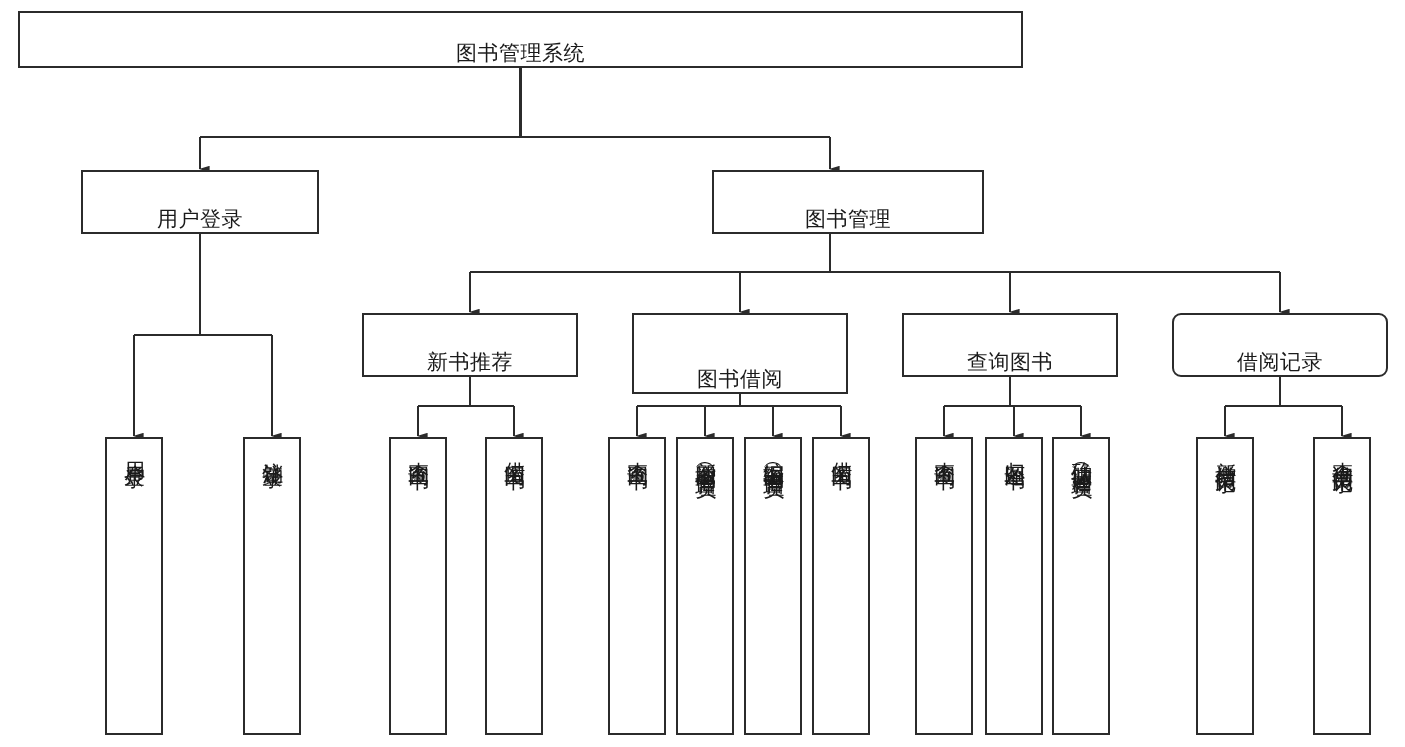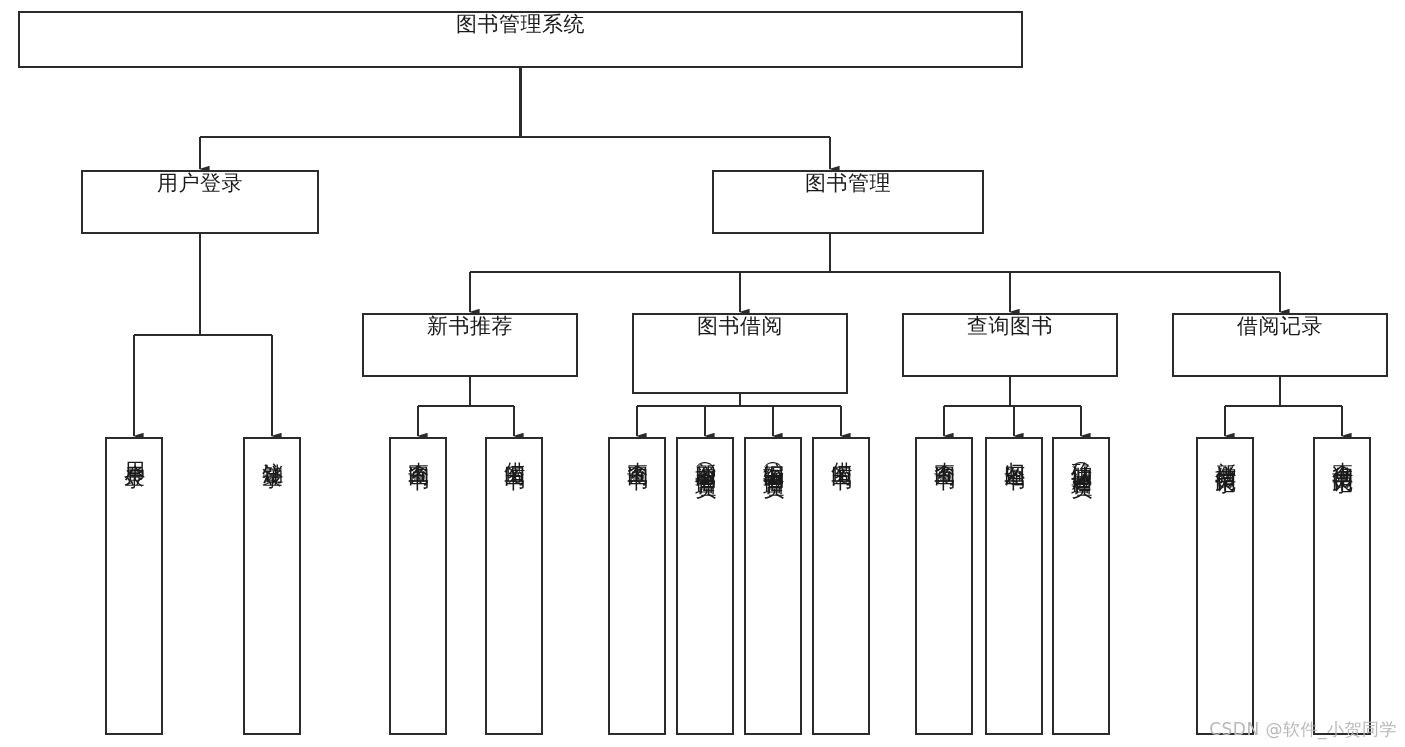--- a/index.html
+++ b/index.html
@@ -25,21 +25,21 @@
     width: 1405px;
     height: 747px;
     pointer-events: none;
   }
   .node {
     position: absolute;
     box-sizing: border-box;
     background: #ffffff;
     border: 2.5px solid #2b2b2b;
     display: flex;
-    align-items: flex-start;
+    align-items: flex-end;
     justify-content: center;
     z-index: 2;
   }
   .node .node-label {
     color: #1a1a1a;
     line-height: 1.12;
     text-align: center;
     white-space: nowrap;
   }
   .node.horizontal .node-label {
@@ -131,21 +131,21 @@
       </div>
       <div class="node horizontal" style="left: 362px; top: 313px; width: 216px; height: 64px;">
         <span class="node-label">新书推荐</span>
       </div>
       <div class="node horizontal" style="left: 632px; top: 313px; width: 216px; height: 81px;">
         <span class="node-label">图书借阅</span>
       </div>
       <div class="node horizontal" style="left: 902px; top: 313px; width: 216px; height: 64px;">
         <span class="node-label">查询图书</span>
       </div>
-      <div class="node horizontal" style="left: 1172px; top: 313px; width: 216px; height: 64px;">
+      <div class="node horizontal" style="left: 1172px; top: 313px; width: 216px; height: 64px; border-radius: 9px;">
         <span class="node-label">借阅记录</span>
       </div>
       <div class="node vertical" style="left: 105px; top: 437px; width: 58px; height: 298px;">
         <span class="node-label">用户登录</span>
       </div>
       <div class="node vertical" style="left: 243px; top: 437px; width: 58px; height: 298px;">
         <span class="node-label">注销登录</span>
       </div>
       <div class="node vertical" style="left: 389px; top: 437px; width: 58px; height: 298px;">
         <span class="node-label">查询图书</span>
@@ -175,14 +175,13 @@
         <span class="node-label">确认归还（管理员）</span>
       </div>
       <div class="node vertical" style="left: 1196px; top: 437px; width: 58px; height: 298px;">
         <span class="node-label">新增借阅记录</span>
       </div>
       <div class="node vertical" style="left: 1313px; top: 437px; width: 58px; height: 298px;">
         <span class="node-label">查询借阅记录</span>
       </div>
     </div>
 
-  <div id="watermark">CSDN @软件_小贺同学</div>
 </div>
 
 </body></html>

